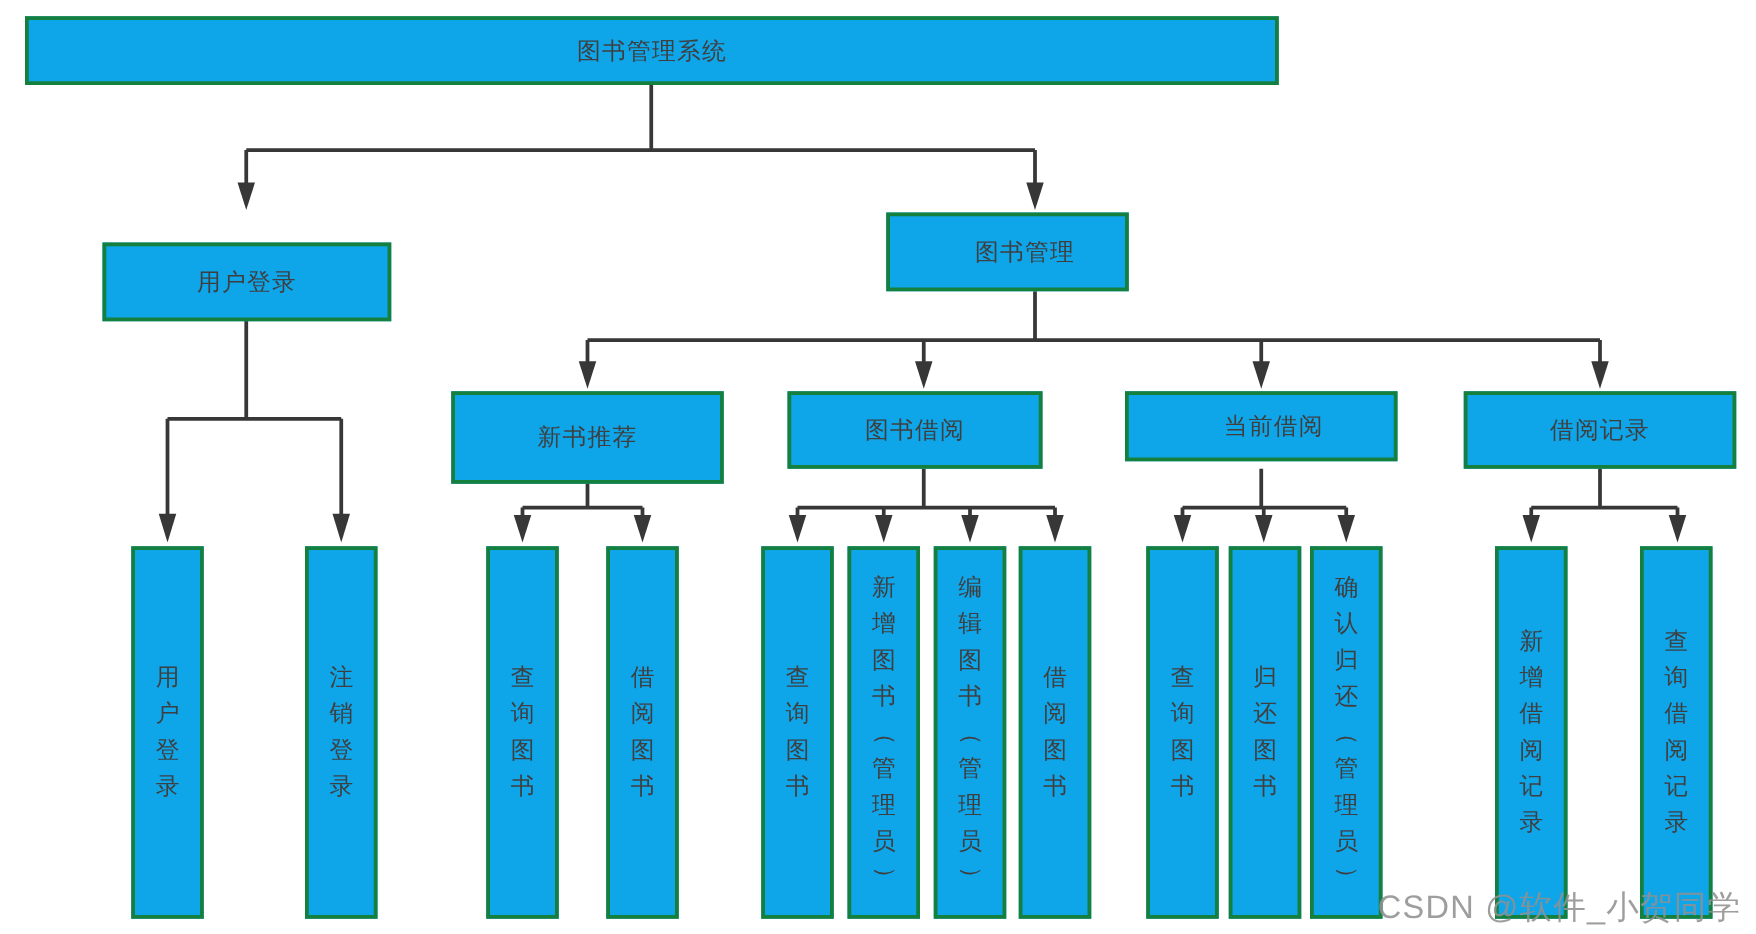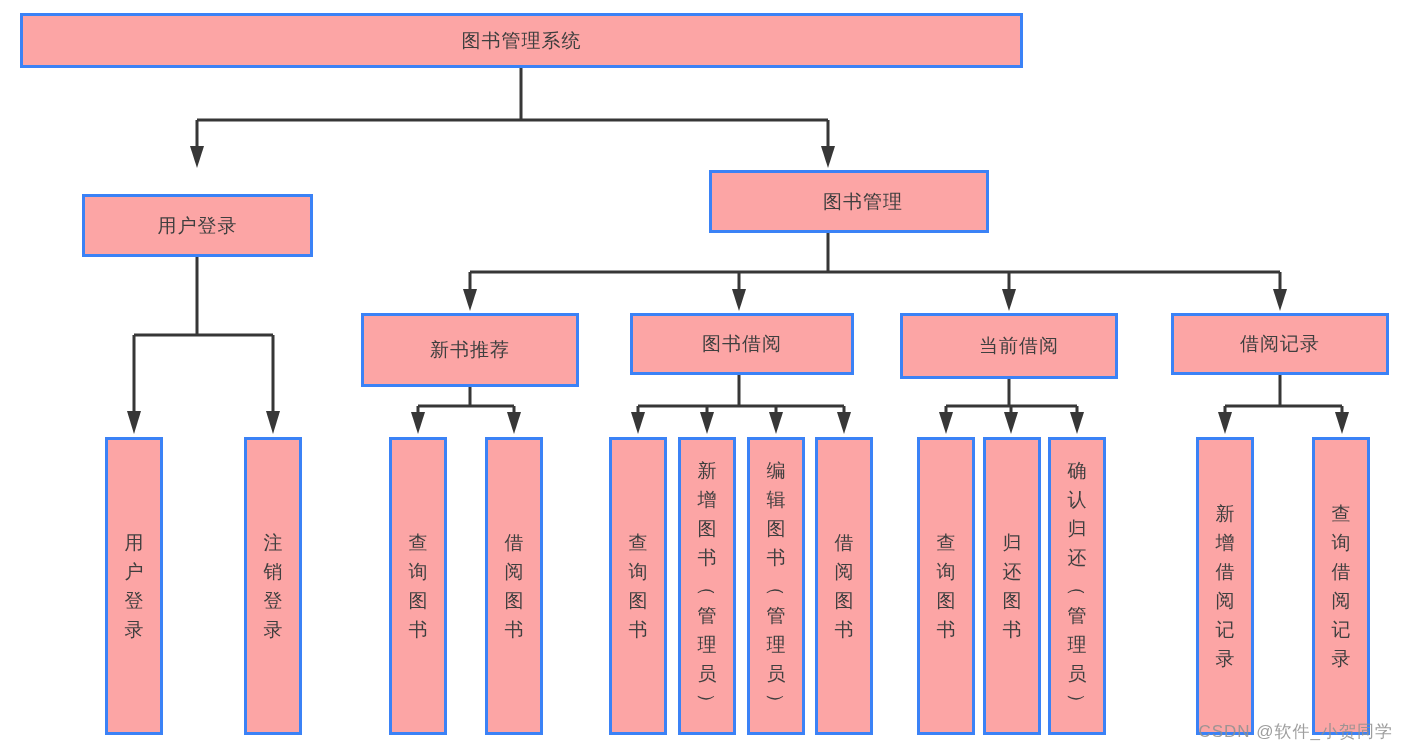--- a/index.html
+++ b/index.html
@@ -7,22 +7,22 @@
     position:relative;
     width:1405px;height:747px;
     background:#ffffff;
     font-family:"Liberation Sans", sans-serif;
     overflow:hidden;
   }
   #connectors{position:absolute;left:0;top:0;z-index:1;}
   .box{
     position:absolute;
     box-sizing:border-box;
-    background:#fca5a5;
-    border:3px solid #3b82f6;
+    background:#0ea5e9;
+    border:3px solid #15803d;
     color:#3f3f3f;
     display:flex;
     align-items:center;
     justify-content:center;
     font-size:19px;
     z-index:2;
     letter-spacing:1px;
   }
   .vbox{
     flex-direction:column;
@@ -35,21 +35,21 @@
     text-align:center;
   }
   .vbox .rot{
     transform:rotate(90deg);
   }
   #watermark{
     position:absolute;
     right:12px;
     bottom:4px;
     z-index:5;
-    font-size:17px;
+    font-size:26px;
     color:rgba(145,145,145,0.88);
     letter-spacing:1px;
     white-space:nowrap;
     text-align:center;
   }
 </style>
 </head>
 <body>
 
 <div id="stage">
@@ -97,25 +97,25 @@
       <polygon points="1070,412 1084,412 1077,434"></polygon>
 
       <polygon points="1218,412 1232,412 1225,434"></polygon>
       <polygon points="1335,412 1349,412 1342,434"></polygon>
     </g>
   </svg>
 
   <div class="box" style="left:20px;top:13px;width:1003px;height:55px;">图书管理系统</div>
 
   <div class="box" style="left:82px;top:170px;width:231px;height:63px;margin-top:24px;">用户登录</div>
-  <div class="box" style="left:709px;top:170px;width:280px;height:63px;padding-left:28px;">图书管理</div>
+  <div class="box" style="left:709px;top:170px;width:194px;height:63px;padding-left:28px;">图书管理</div>
 
   <div class="box" style="left:361px;top:313px;width:218px;height:74px;">新书推荐</div>
-  <div class="box" style="left:630px;top:313px;width:224px;height:62px;">图书借阅</div>
-  <div class="box" style="left:900px;top:313px;width:218px;height:66px;padding-left:20px;">当前借阅</div>
+  <div class="box" style="left:630px;top:313px;width:204px;height:62px;">图书借阅</div>
+  <div class="box" style="left:900px;top:313px;width:218px;height:56px;padding-left:20px;">当前借阅</div>
   <div class="box" style="left:1171px;top:313px;width:218px;height:62px;">借阅记录</div>
 
   <div class="box vbox" style="left:105px;top:437px;width:58px;height:298px;">
       <span class="ch">用</span>
       <span class="ch">户</span>
       <span class="ch">登</span>
       <span class="ch">录</span>
     </div>
   <div class="box vbox" style="left:244px;top:437px;width:58px;height:298px;">
       <span class="ch">注</span>

